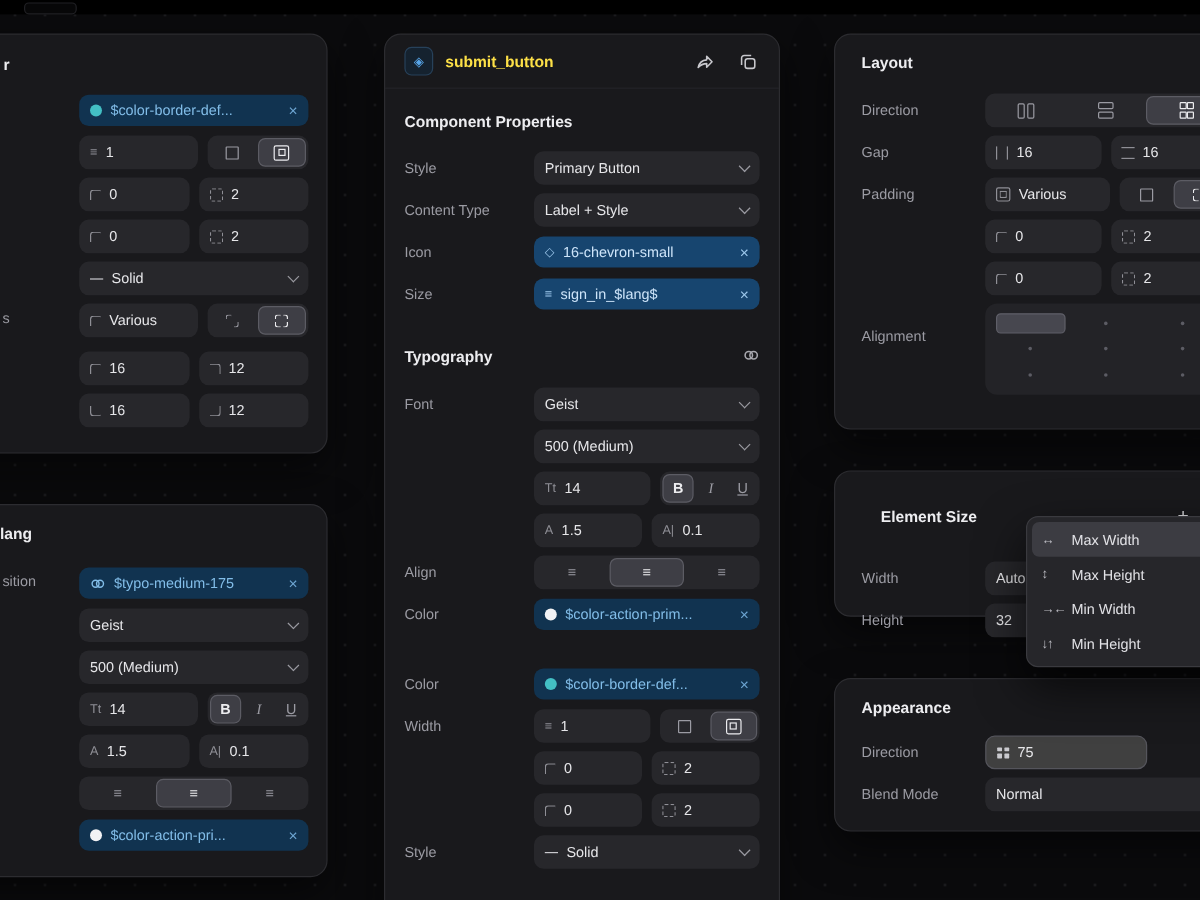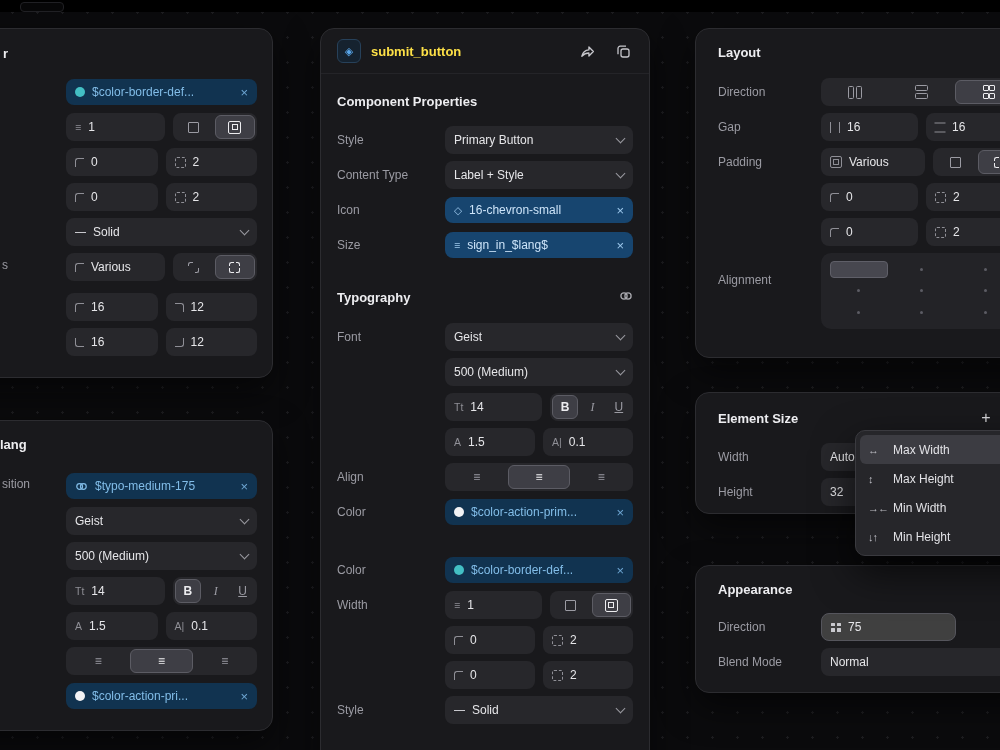--- a/index.html
+++ b/index.html
@@ -547,21 +547,21 @@
       <span class="adot"></span>
       <span class="adot"></span>
       <span class="adot"></span>
       <span class="adot"></span>
     </div>
   </div>
 </div>
 
 <div class="panel pright psize">
   <div class="trow">
-    <div class="ptitle" style="margin:0">Element Size</div>
+    <div class="ptitle" style="margin:16px">Element Size</div>
     <span class="plusbtn">+</span>
   </div>
   <div class="prow">
     <span class="plab">Width</span>
     <div class="inp">
         <span class="val">Auto</span>
       </div>
   </div>
   <div class="prow">
     <span class="plab">Height</span>

